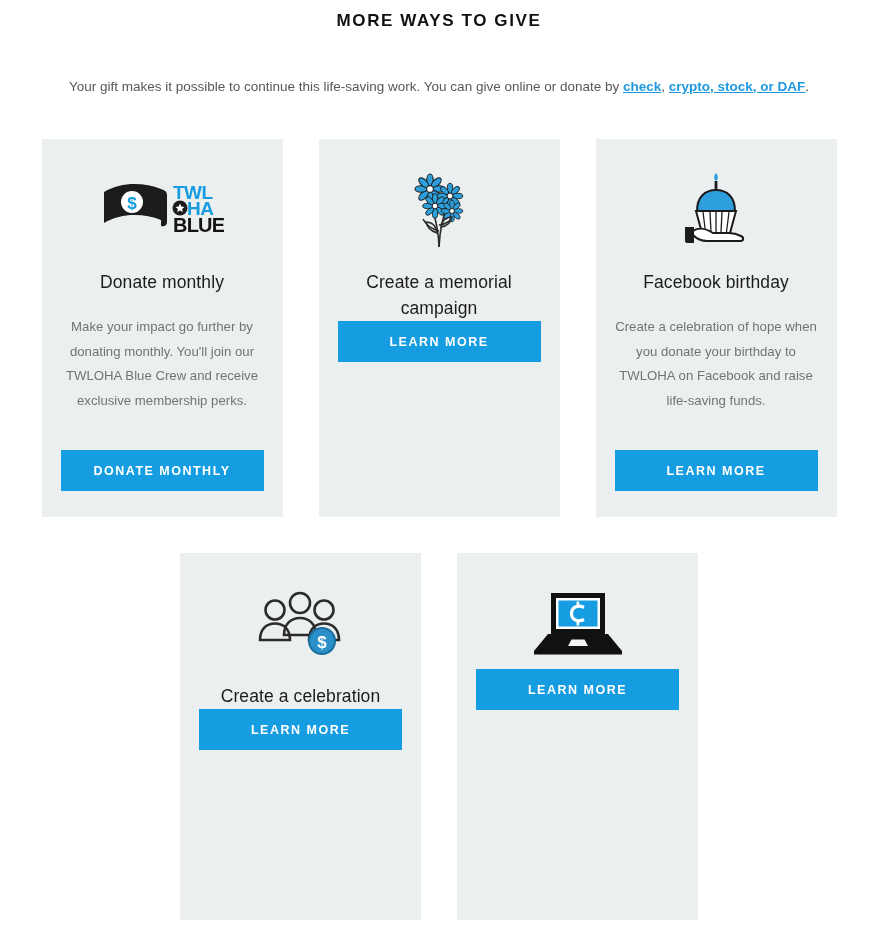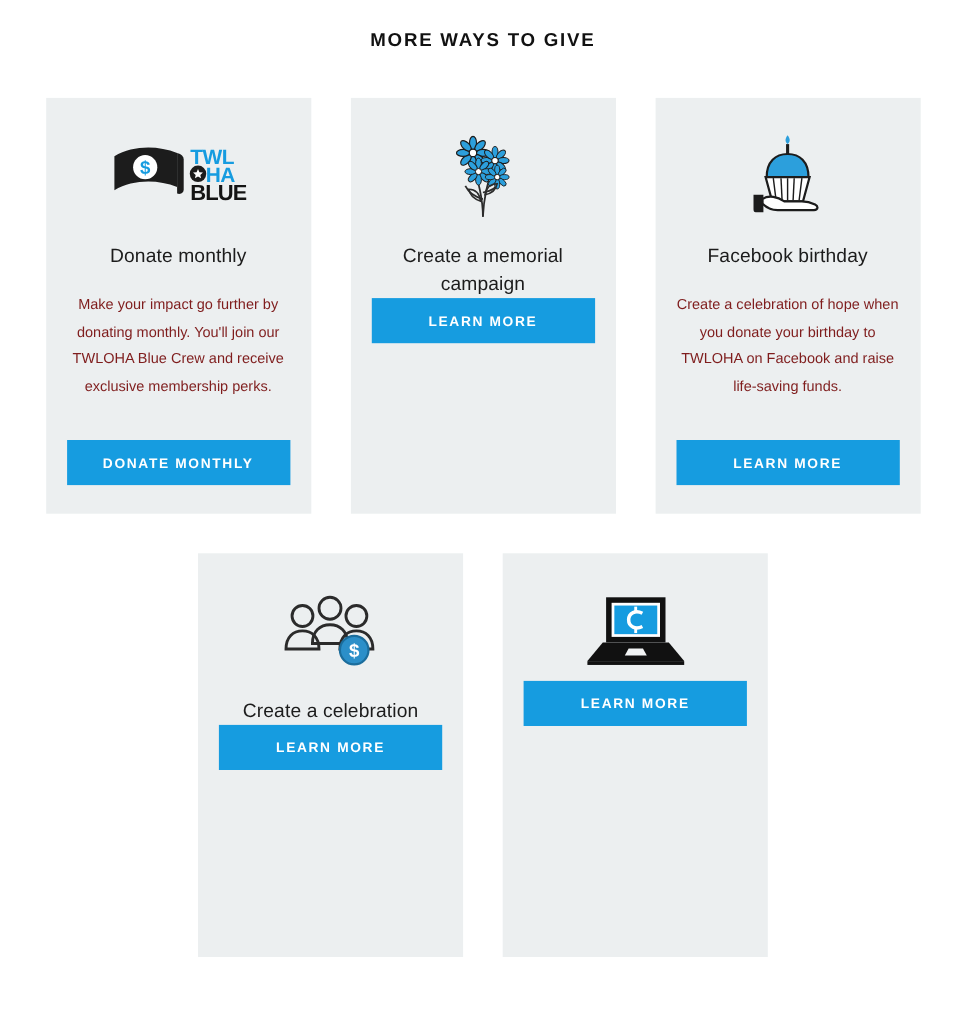--- a/index.html
+++ b/index.html
@@ -10,21 +10,20 @@
     background: #ffffff;
     font-family: "Liberation Sans", sans-serif;
     overflow: hidden;
   }
 
   .page {
     width: 878px;
     height: 729px;
     position: relative;
     background: #ffffff;
-    margin-top: 16px;
   }
 
   
   .section-heading {
     text-align: center;
     font-size: 17px;
     font-weight: 700;
     letter-spacing: 1.6px;
     color: #111111;
     padding-top: 11px;
@@ -78,21 +77,21 @@
     font-weight: 400;
     color: #1c1c1c;
     text-align: center;
     line-height: 26px;
     margin-top: 14px;
     letter-spacing: .1px;
   }
 
   .card-body {
     font-size: 13.2px;
-    color: #7f1d1d;
+    color: #737373;
     text-align: center;
     line-height: 24.5px;
     margin-top: 20px;
     flex: 1 1 auto;
   }
   .card-bottom .card-body { margin-top: 22px; }
 
   .cta {
     display: block;
     width: 100%;
@@ -110,20 +109,23 @@
 
   .icon-svg { display: block; }
 </style>
 </head>
 <body>
 
 <div class="page">
 
   <h2 class="section-heading">MORE WAYS TO GIVE</h2>
 
+  <p class="intro">
+    <span>Your gift makes it possible to continue this life-saving work. You can give online or donate by </span><a href="#">check</a><span>, </span><a href="#">crypto, stock, or DAF</a><span>.</span>
+  </p>
 
   <div class="row row-top">
 
     <div class="card card-top">
       <div class="icon-wrap">
         <svg class="icon-svg" width="123" height="58" viewBox="0 0 123 58">
 
           <path d="M3 12 C20 2, 42 2, 60 9 L60 40 C42 33, 20 33, 3 43 Z" fill="#1c1c1c"></path>
           <path d="M60 9 C64 10, 66 12, 66 15 L66 42 C66 45, 64 47, 60 46 L60 40 Z" fill="#1c1c1c"></path>
           <circle cx="31" cy="22" r="11" fill="#ffffff"></circle>

